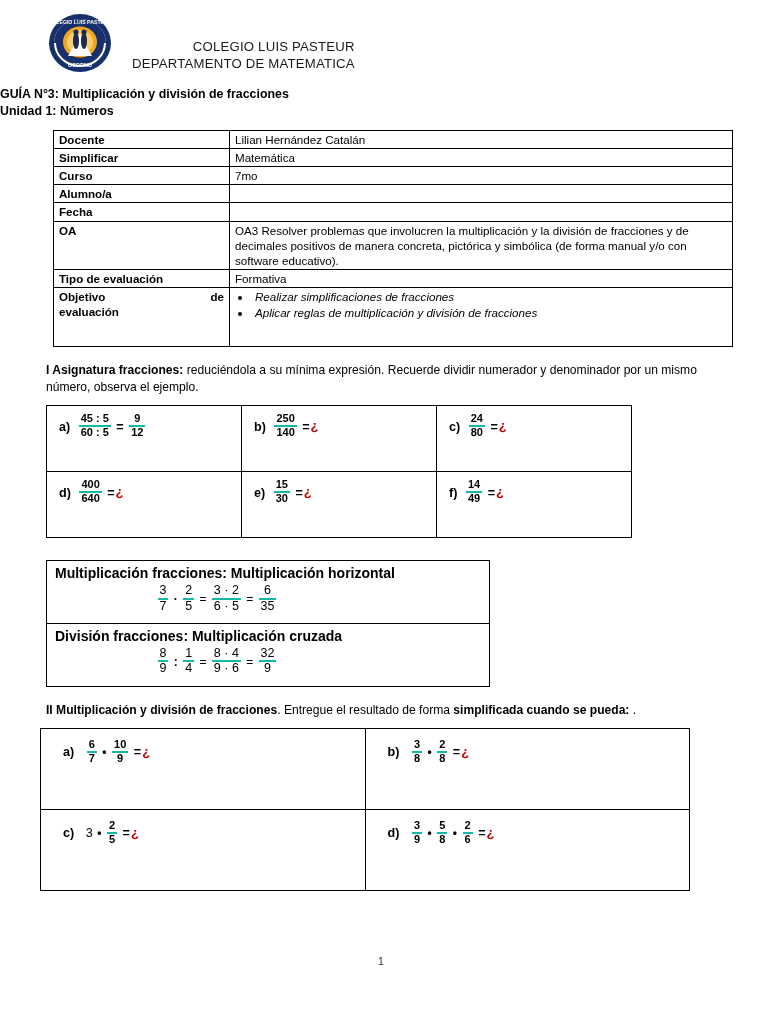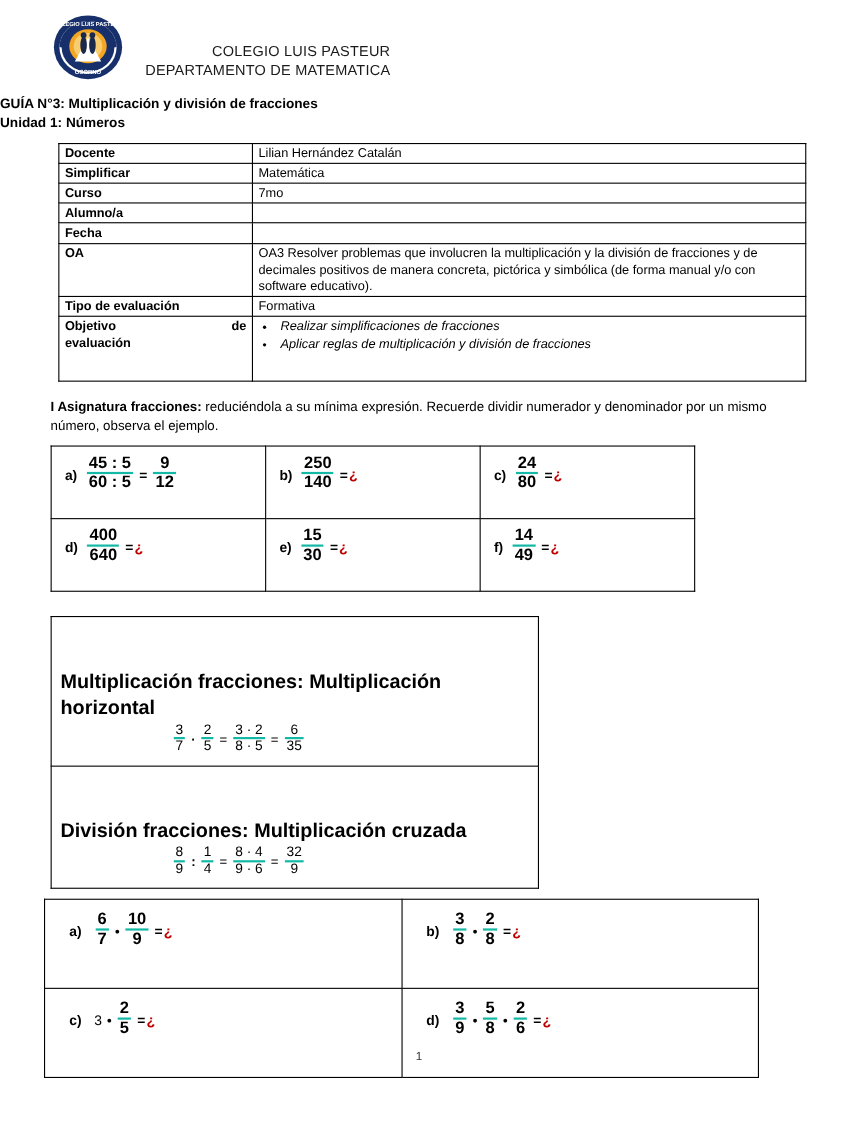--- a/index.html
+++ b/index.html
@@ -100,21 +100,21 @@
     font-size: 12.1px;
     line-height: 1.42;
   }
   .section-text b { font-weight: bold; }
 
   
   .frac {
     display: inline-block;
     vertical-align: -0.50em;
     text-align: center;
-    font-size: 15px;
+    font-size: 11px;
     line-height: 1.08;
     margin: 0 1px;
   }
   .frac .num { display: block; padding: 0 2px; }
   .frac .den {
     display: block;
     border-top: 2px solid #14b8a6;
     padding: 0 2px;
   }
   .frac.big { font-size: 12.5px; }
@@ -147,23 +147,22 @@
     margin: 22px 0 0 46px;
     table-layout: fixed;
   }
   .rules-box td {
     border: 1px solid #000;
     padding: 3px 0 10px 8px;
     vertical-align: top;
   }
   .rule-title {
     font-weight: bold;
-    font-size: 18px;
+    font-size: 14px;
     line-height: 1.35;
-    margin-top: 43px;
   }
   .rule-eq {
     text-align: center;
     margin-top: 1px;
     font-size: 12px;
     padding-right: 110px;
   }
 
   
   .ex-table2 {
@@ -349,21 +348,21 @@
               <span class="den">7</span>
             </span>
             <span class="dotop">·</span>
             <span class="frac big">
               <span class="num">2</span>
               <span class="den">5</span>
             </span>
             <span class="eq">=</span>
             <span class="frac big">
               <span class="num">3 · 2</span>
-              <span class="den">8 · 5</span>
+              <span class="den">6 · 5</span>
             </span>
             <span class="eq">=</span>
             <span class="frac big">
               <span class="num">6</span>
               <span class="den">35</span>
             </span>
           </div>
         </td>
       </tr>
       <tr>
@@ -388,20 +387,23 @@
             <span class="frac big">
               <span class="num">32</span>
               <span class="den">9</span>
             </span>
           </div>
         </td>
       </tr>
     </tbody>
   </table>
 
+  <div class="section-text">
+    <b>II Multiplicación y división de fracciones</b><span>. Entregue el resultado de forma </span><b>simplificada cuando se pueda:</b><span> .</span>
+  </div>
 
   <table class="ex-table2">
     <tbody>
       <tr>
         <td>
           <span class="item-letter">a)</span>
           <span class="frac">
             <span class="num">6</span>
             <span class="den">7</span>
           </span>

